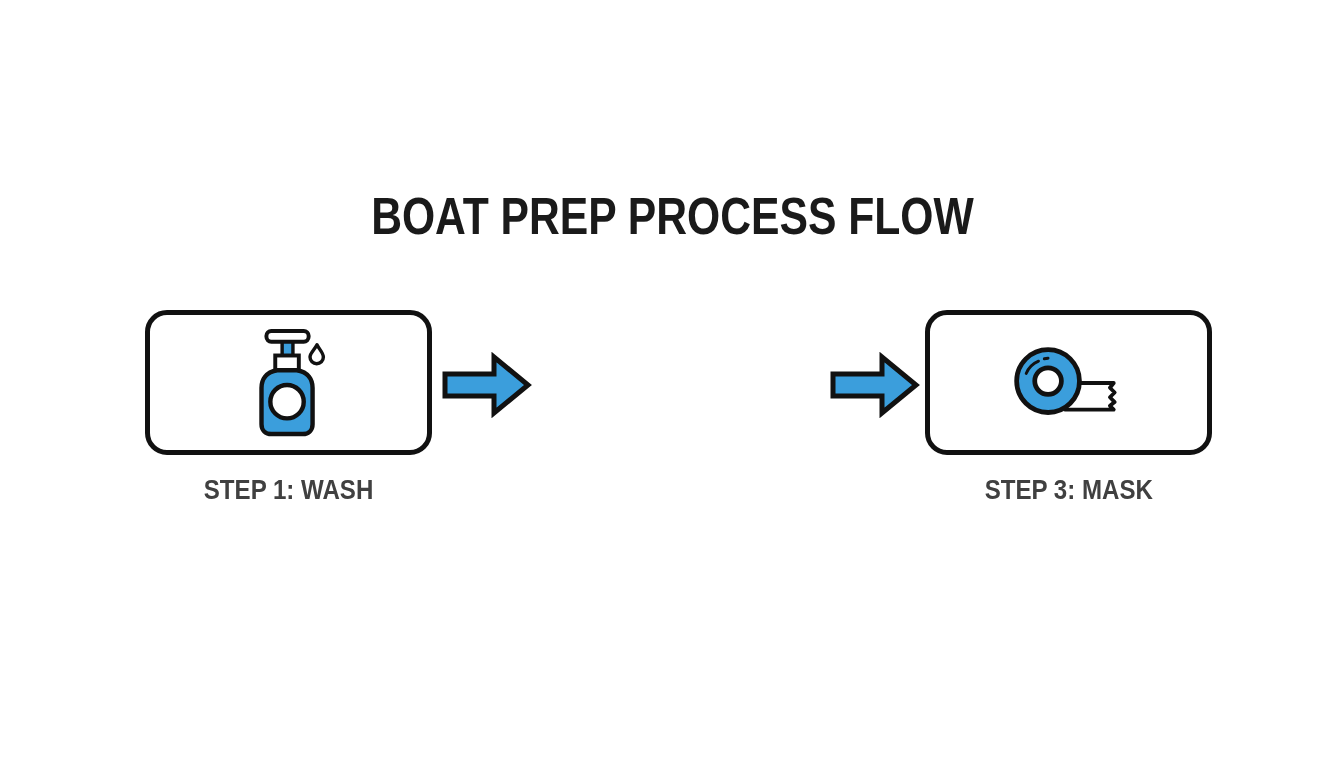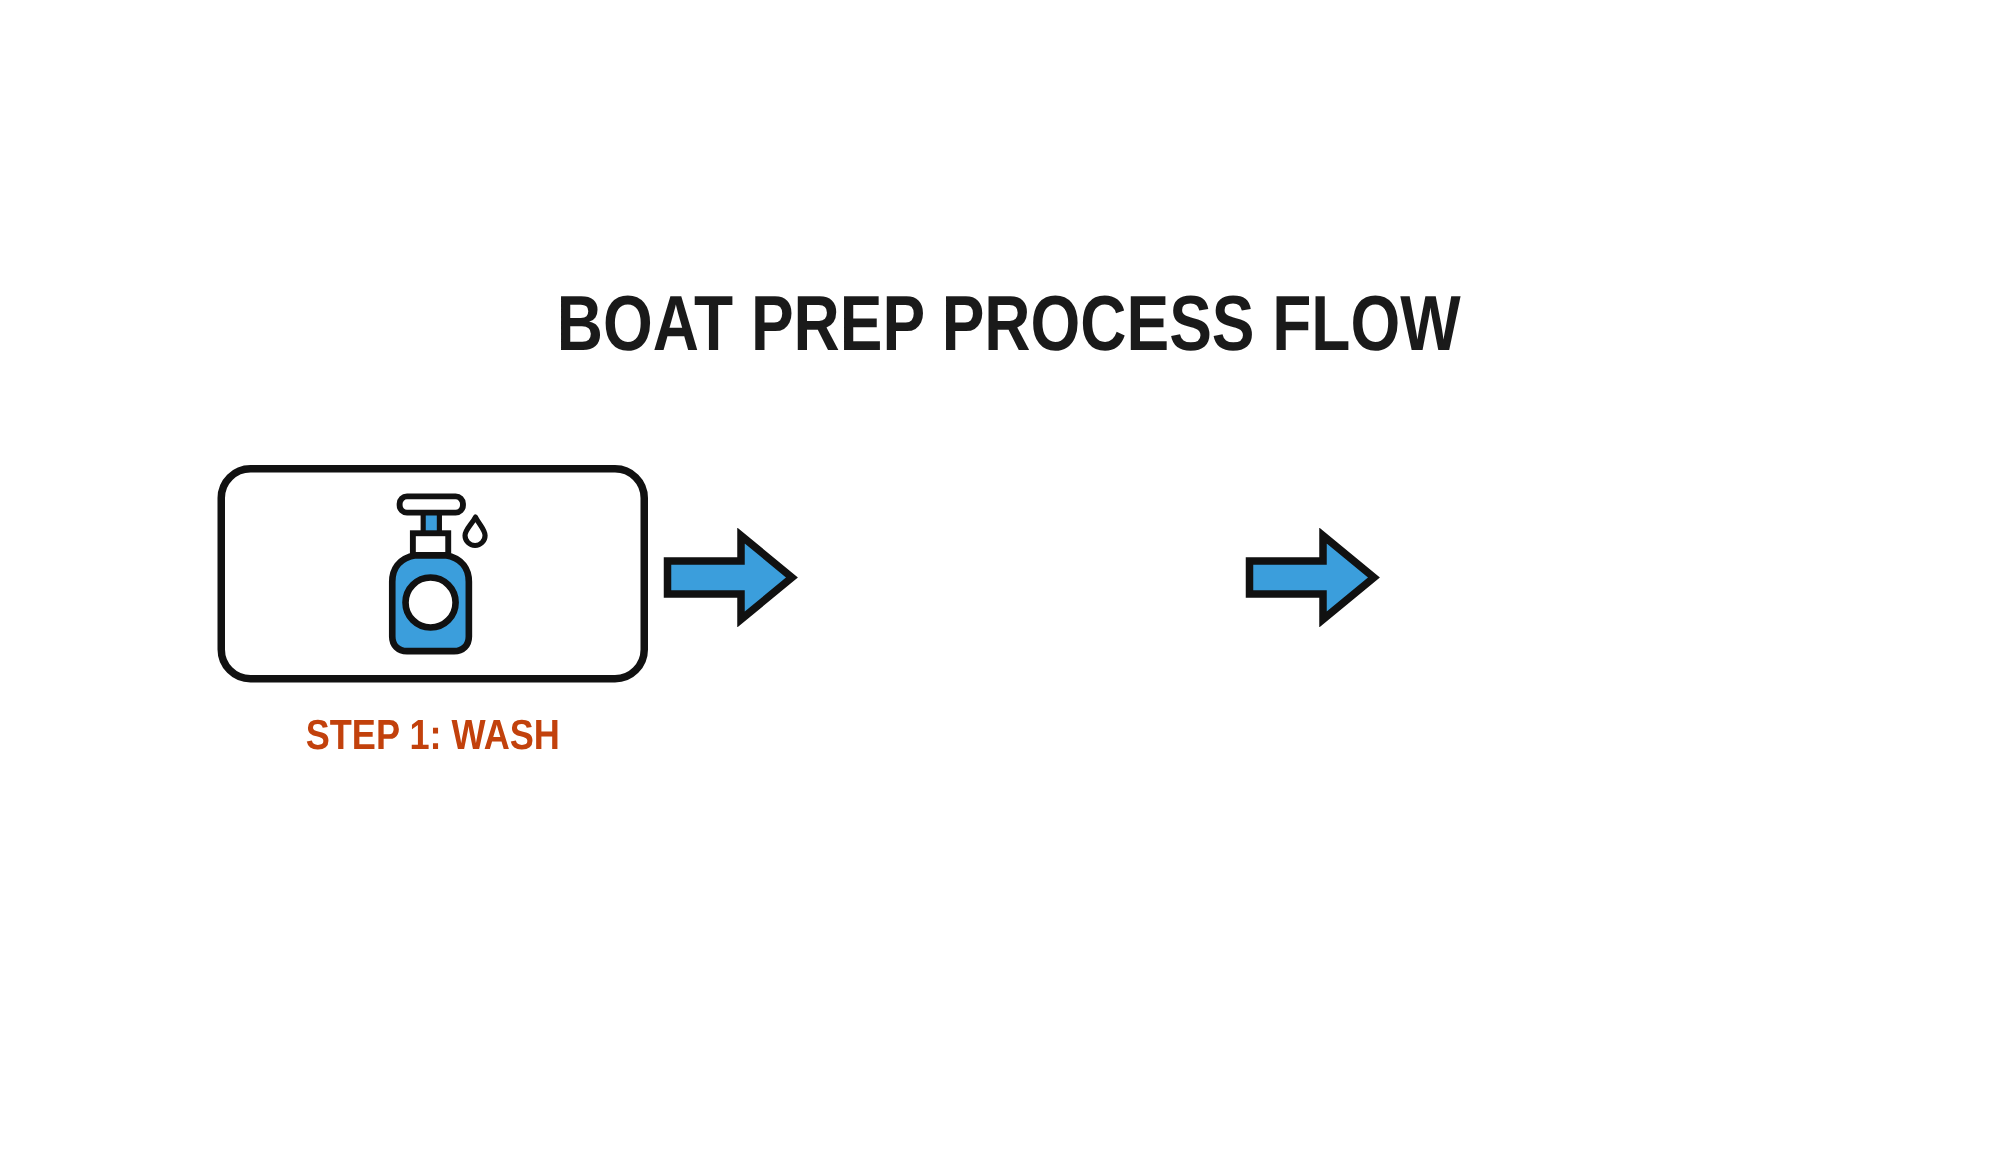--- a/index.html
+++ b/index.html
@@ -43,21 +43,21 @@
   }
   .step-1 { left: 145px; }
   .step-2 { left: 535px; }
   .step-3 { left: 925px; }
 
   .step-label {
     margin-top: 19px;
     text-align: center;
     font-size: 28px;
     font-weight: bold;
-    color: #c2410c;
+    color: #404040;
     white-space: nowrap;
   }
   .step-label > span {
     display: inline-block;
     transform: scaleX(0.86);
     transform-origin: center;
   }
 
   .flow-arrow { position: absolute; top: 352px; width: 92px; height: 66px; }
   .flow-arrow-1 { left: 441px; }
@@ -98,14 +98,32 @@
 
   <svg class="flow-arrow flow-arrow-1" viewBox="0 0 92 66" xmlns="http://www.w3.org/2000/svg">
     <path d="M4 22 L53 22 L53 5 L87 33 L53 61 L53 44 L4 44 Z" fill="#3B9EDC" stroke="#111111" stroke-width="5" stroke-linejoin="miter"></path>
   </svg>
 
 
   <svg class="flow-arrow flow-arrow-2" viewBox="0 0 92 66" xmlns="http://www.w3.org/2000/svg">
     <path d="M4 22 L53 22 L53 5 L87 33 L53 61 L53 44 L4 44 Z" fill="#3B9EDC" stroke="#111111" stroke-width="5" stroke-linejoin="miter"></path>
   </svg>
 
+  <div class="step step-3">
+    <div class="step-box">
+      <svg class="icon-svg" width="118" height="80" viewBox="0 0 124 84" xmlns="http://www.w3.org/2000/svg">
+
+        <path d="M58 42 L109 42 L105 47 L110 52 L105 57 L110 62 L105 66 L109 70 L58 70 Z" fill="#ffffff" stroke="#111111" stroke-width="4" stroke-linejoin="round"></path>
+
+        <circle cx="40" cy="40" r="33" fill="#3B9EDC" stroke="#111111" stroke-width="5"></circle>
+
+        <circle cx="40" cy="40" r="14" fill="#ffffff" stroke="#111111" stroke-width="5"></circle>
+
+        <path d="M17 32 A 24 24 0 0 1 30 19" fill="none" stroke="#111111" stroke-width="3" stroke-linecap="round"></path>
+        <path d="M36 16.5 L40 16" fill="none" stroke="#111111" stroke-width="3" stroke-linecap="round"></path>
+      </svg>
+    </div>
+    <div class="step-label">
+      <span>STEP 3: MASK</span>
+    </div>
+  </div>
 
 </div>
 
 </body></html>

